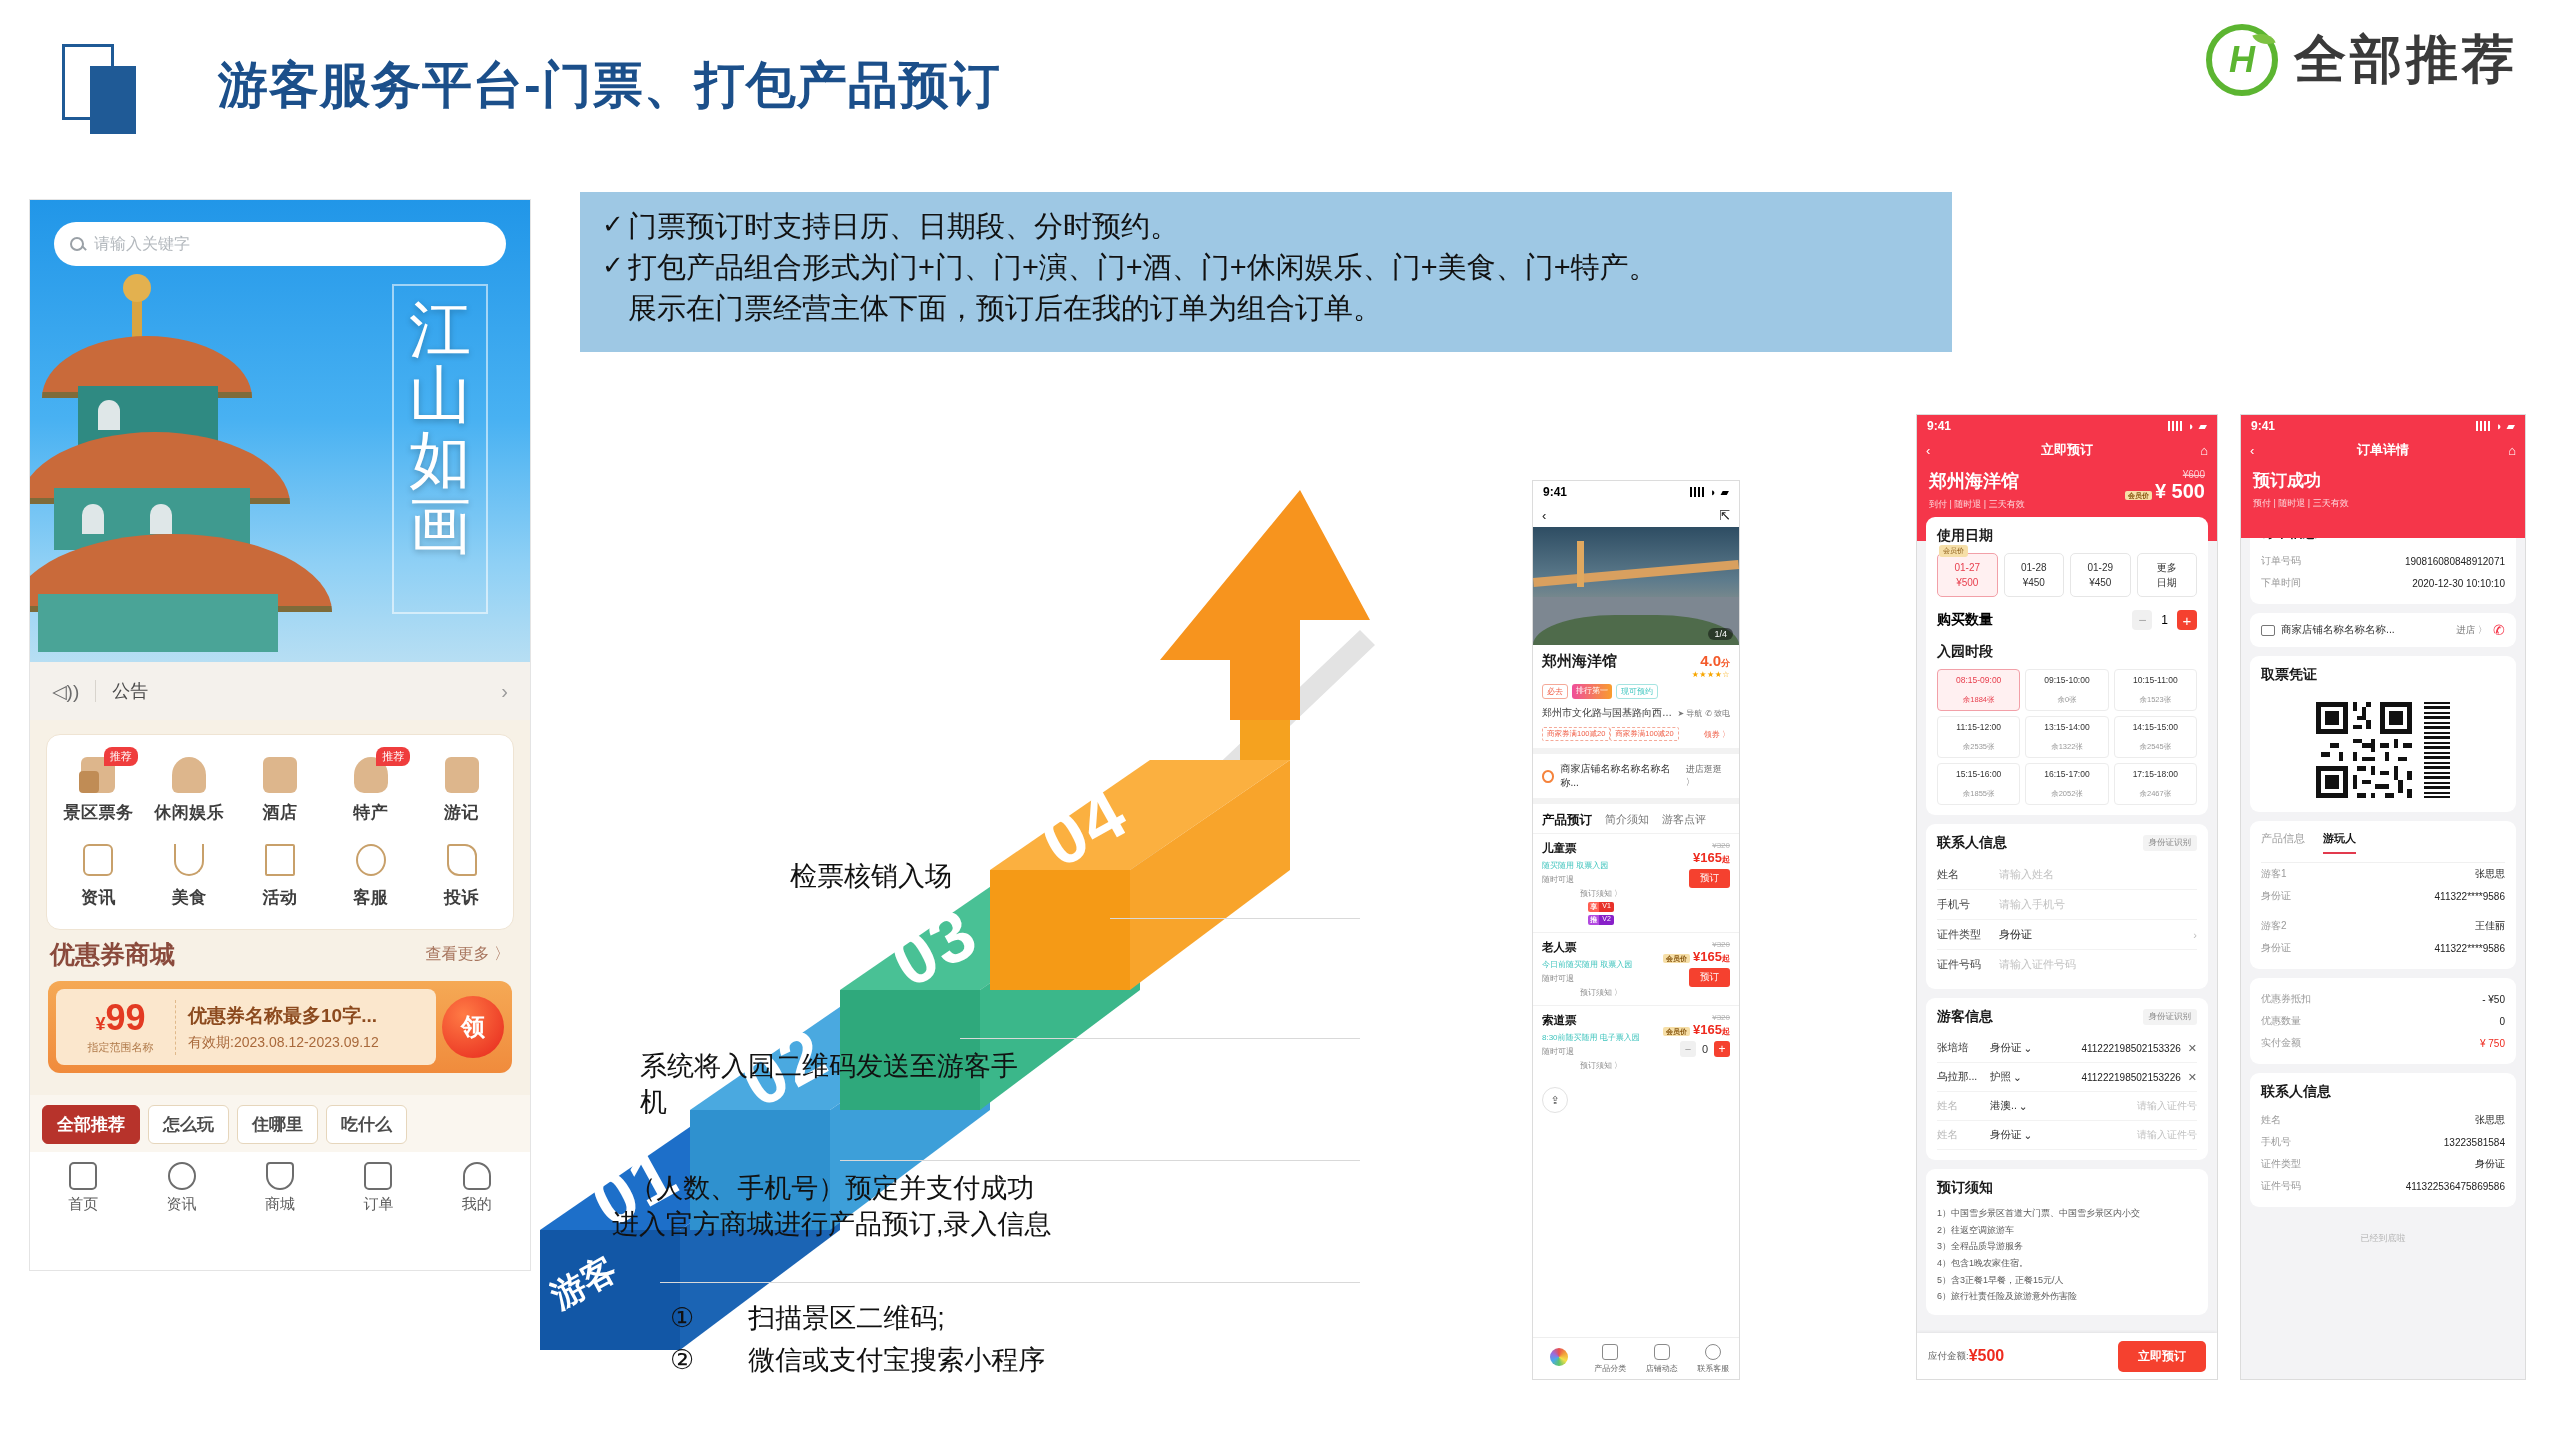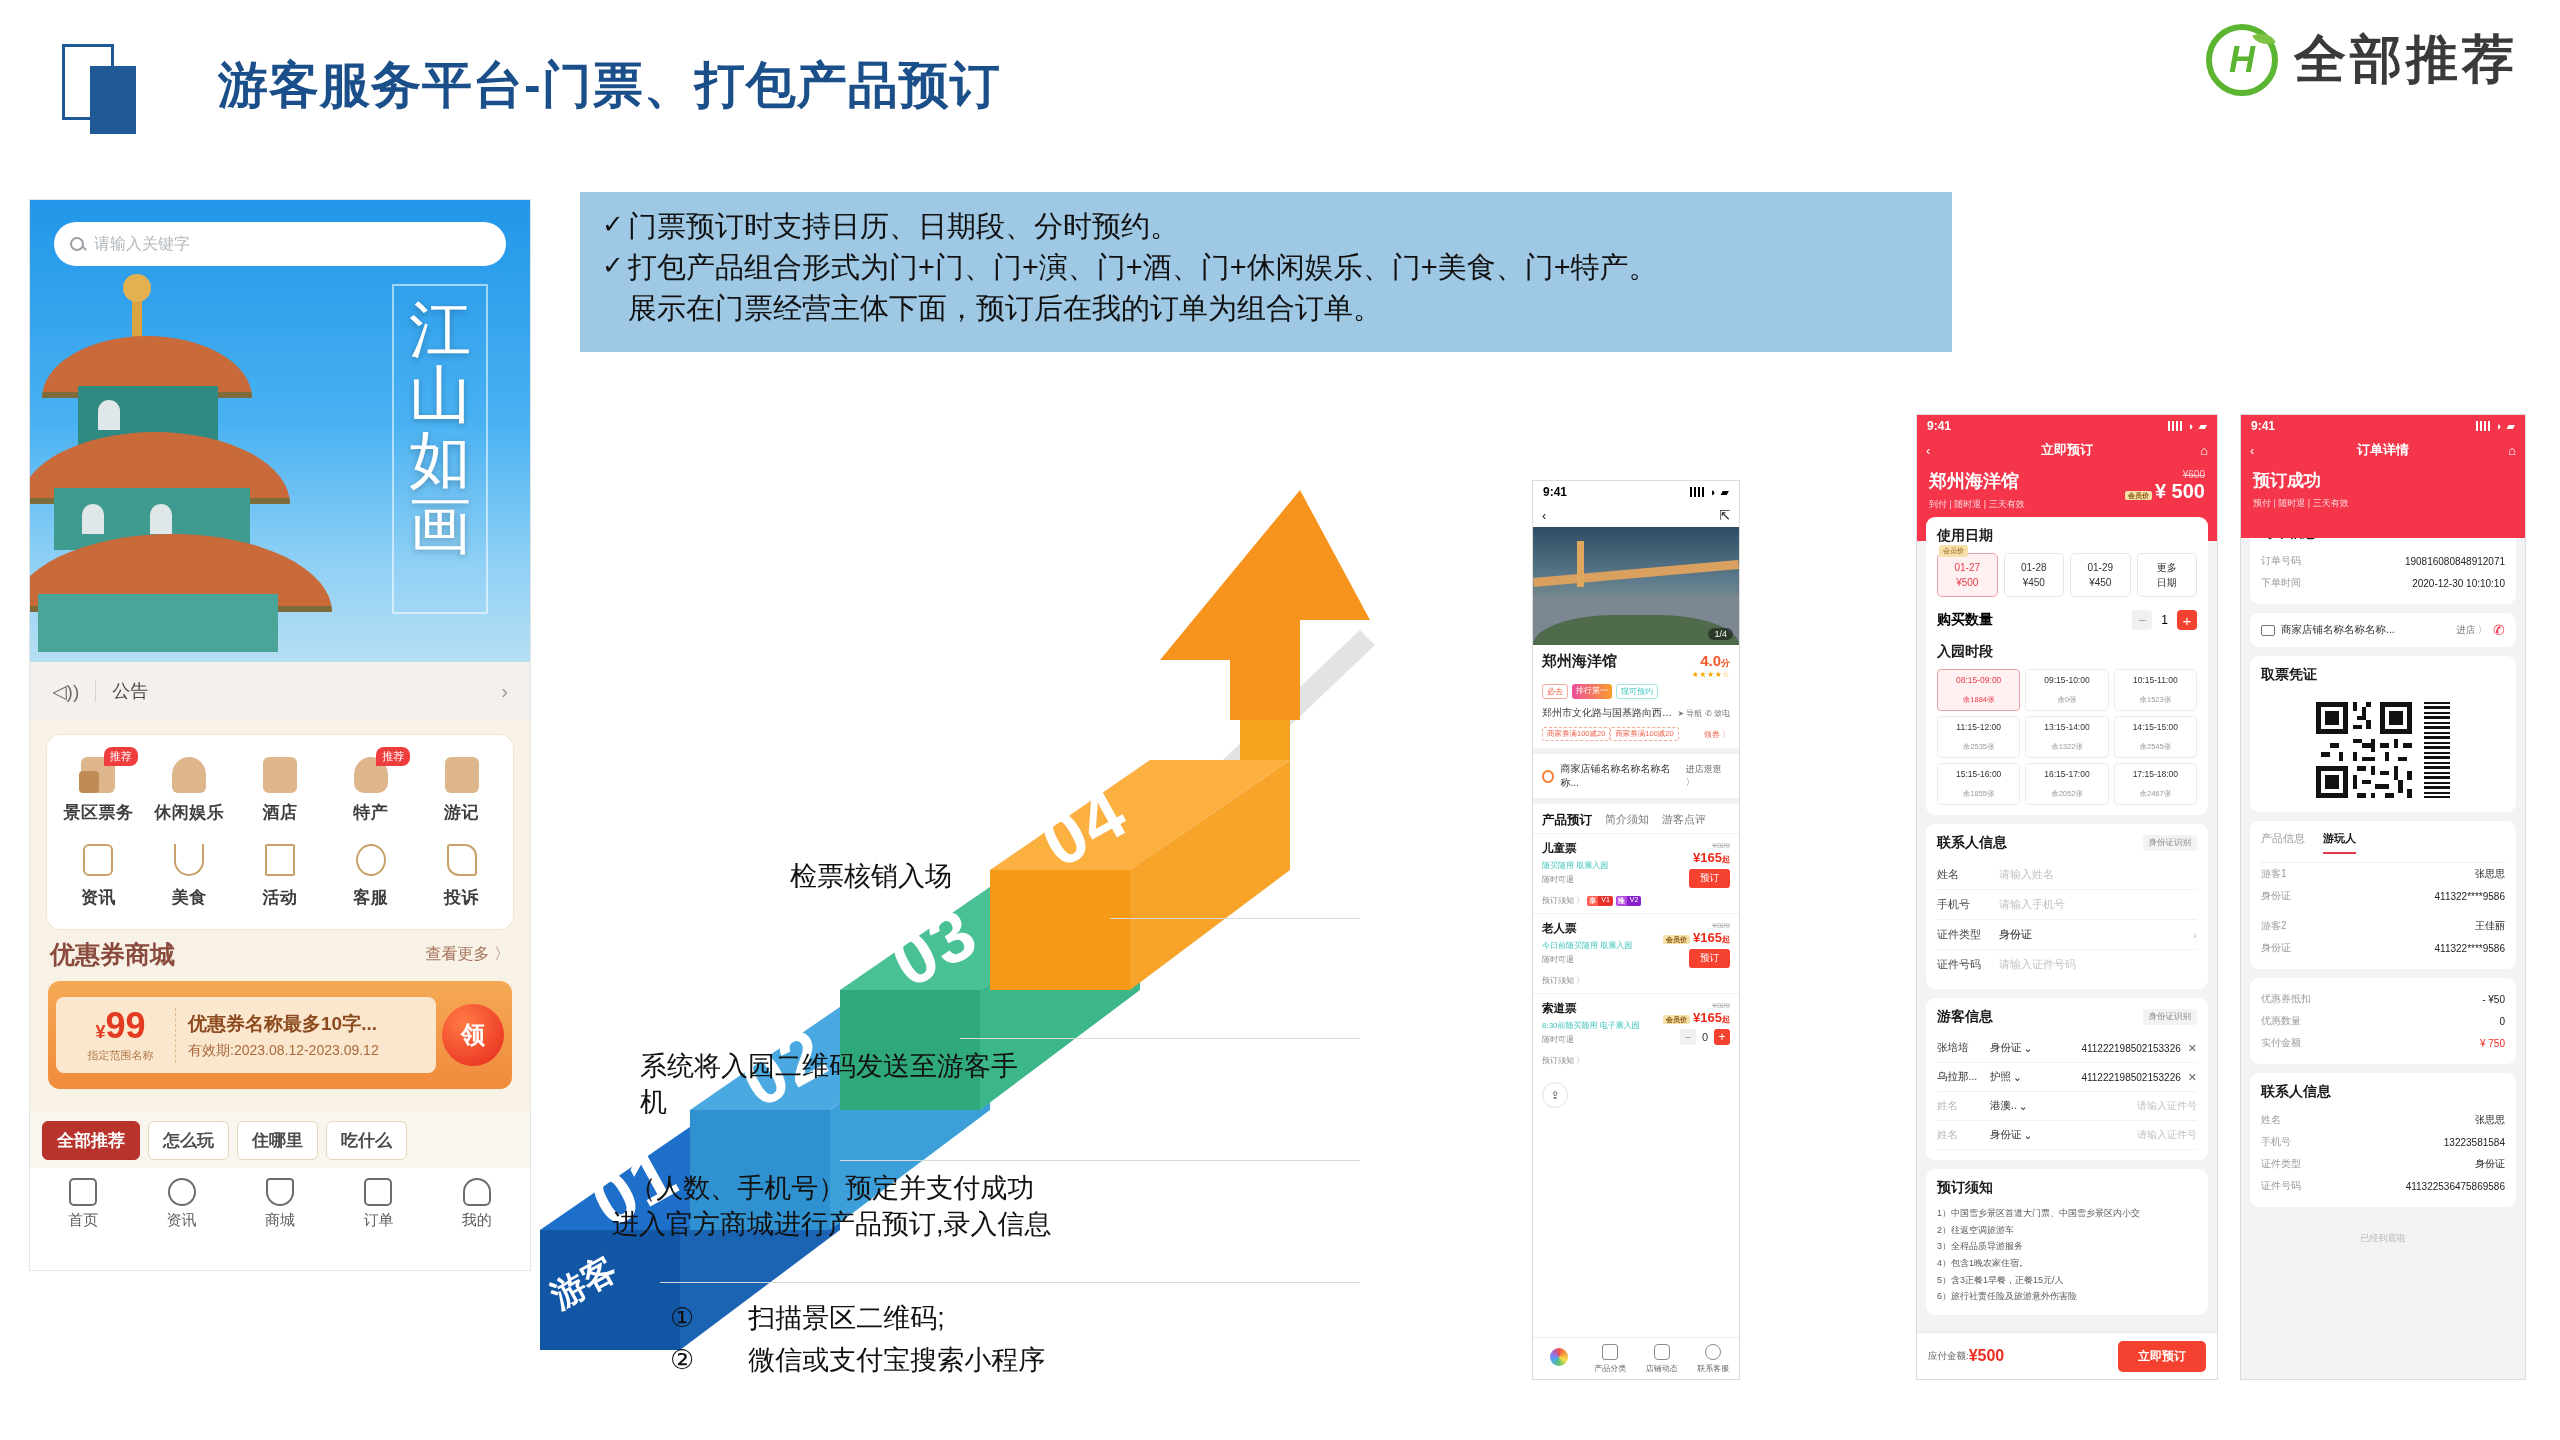--- a/index.html
+++ b/index.html
@@ -83,21 +83,21 @@
   .gicon .blob2 { position:absolute; left:4px; bottom:2px; width:20px; height:22px; background:#c08c55;
      border-radius:4px; }
   .gicon.line-ic { border:0; }
   .gicon.line-ic .ln { position:absolute; inset:4px 8px; border:2.4px solid #c8a06a; border-radius:6px;}
   .glabel { font-size:17px; color:#3d3d3d; font-weight:bold; letter-spacing:.5px;}
   .tagrec { position:absolute; right:6px; top:-2px; background:#ef3d3d; color:#fff; font-size:11px;
      padding:2px 6px; border-radius:8px 8px 8px 0; }
   .coupon-hdr { display:flex; align-items:center; padding:8px 4px 10px; }
   .coupon-hdr .ct { font-size:25px; font-weight:bold; color:#8a4a3c; }
   .coupon-hdr .cm { margin-left:auto; font-size:16px; color:#a8765f; }
-  .coupon-card { margin:0 2px 12px; height:108px; border-radius:12px;
+  .coupon-card { margin:0 2px 12px; height:92px; border-radius:12px;
      background:linear-gradient(180deg,#f5a955,#f08b3c); padding:8px; display:flex; align-items:center; }
   .coupon-inner { flex:1; height:76px; background:#fbe7cd; border-radius:8px; display:flex;
      align-items:center; padding:0 10px; }
   .cp-price { width:110px; text-align:center; border-right:1px dashed #e0b98a; }
   .cp-price .big { font-size:36px; font-weight:bold; color:#e33a22; line-height:1; }
   .cp-price .big i { font-size:18px; font-style:normal; }
   .cp-price .sm { font-size:11px; color:#b07a4a; margin-top:4px; }
   .cp-mid { flex:1; padding-left:12px; }
   .cp-mid .t1 { font-size:19px; font-weight:bold; color:#8c4a1e; }
   .cp-mid .t2 { font-size:14px; color:#a9693b; margin-top:5px; }
@@ -167,21 +167,21 @@
   .shopdot { width:13px; height:13px; border-radius:50%; border:2.5px solid #f5833c; }
   .shoprow .ent { margin-left:auto; font-size:9px; color:#666; }
   .mA-tabs { display:flex; gap:13px; padding:8px 9px 4px; }
   .mA-tabs .t { font-size:11px; color:#777; }
   .mA-tabs .t.act { font-size:12.5px; font-weight:bold; color:#111; }
   .prow { padding:7px 9px; border-top:1px solid #f1f1f1; display:flex; }
   .prow .pl { flex:1; }
   .prow .pn { font-size:11.5px; font-weight:bold; color:#111; }
   .prow .pm { font-size:8px; color:#3fc4bd; margin-top:4px; }
   .prow .pr2 { font-size:8px; color:#8e8e8e; margin-top:3px; }
-  .prow .pr3 { font-size:8px; color:#8e8e8e; margin-top:10px; display:flex; align-items:center; gap:3px;}
+  .prow .pr3 { font-size:8px; color:#8e8e8e; margin-top:3px; display:flex; align-items:center; gap:3px;flex-direction:column;}
   .vbadge { font-size:7px; color:#fff; border-radius:2px; overflow:hidden; display:inline-flex;}
   .vbadge b { padding:0 2px; background:#ff5f52; }
   .vbadge s { padding:0 3px; background:#e8312a; text-decoration:none;}
   .vbadge.p b { background:#b24ae0; } .vbadge.p s { background:#8820c9; }
   .prc { width:70px; text-align:right; }
   .prc .old { font-size:8px; color:#b5b5b5; text-decoration:line-through; }
   .prc .now { font-size:13px; font-weight:bold; color:#ee2b1f; }
   .prc .now i { font-size:8px; font-style:normal; color:#ee2b1f; }
   .vip { font-size:7px; background:#f6dfa8; color:#8a5a14; border-radius:2px; padding:1px 3px;
      margin-right:3px; }

